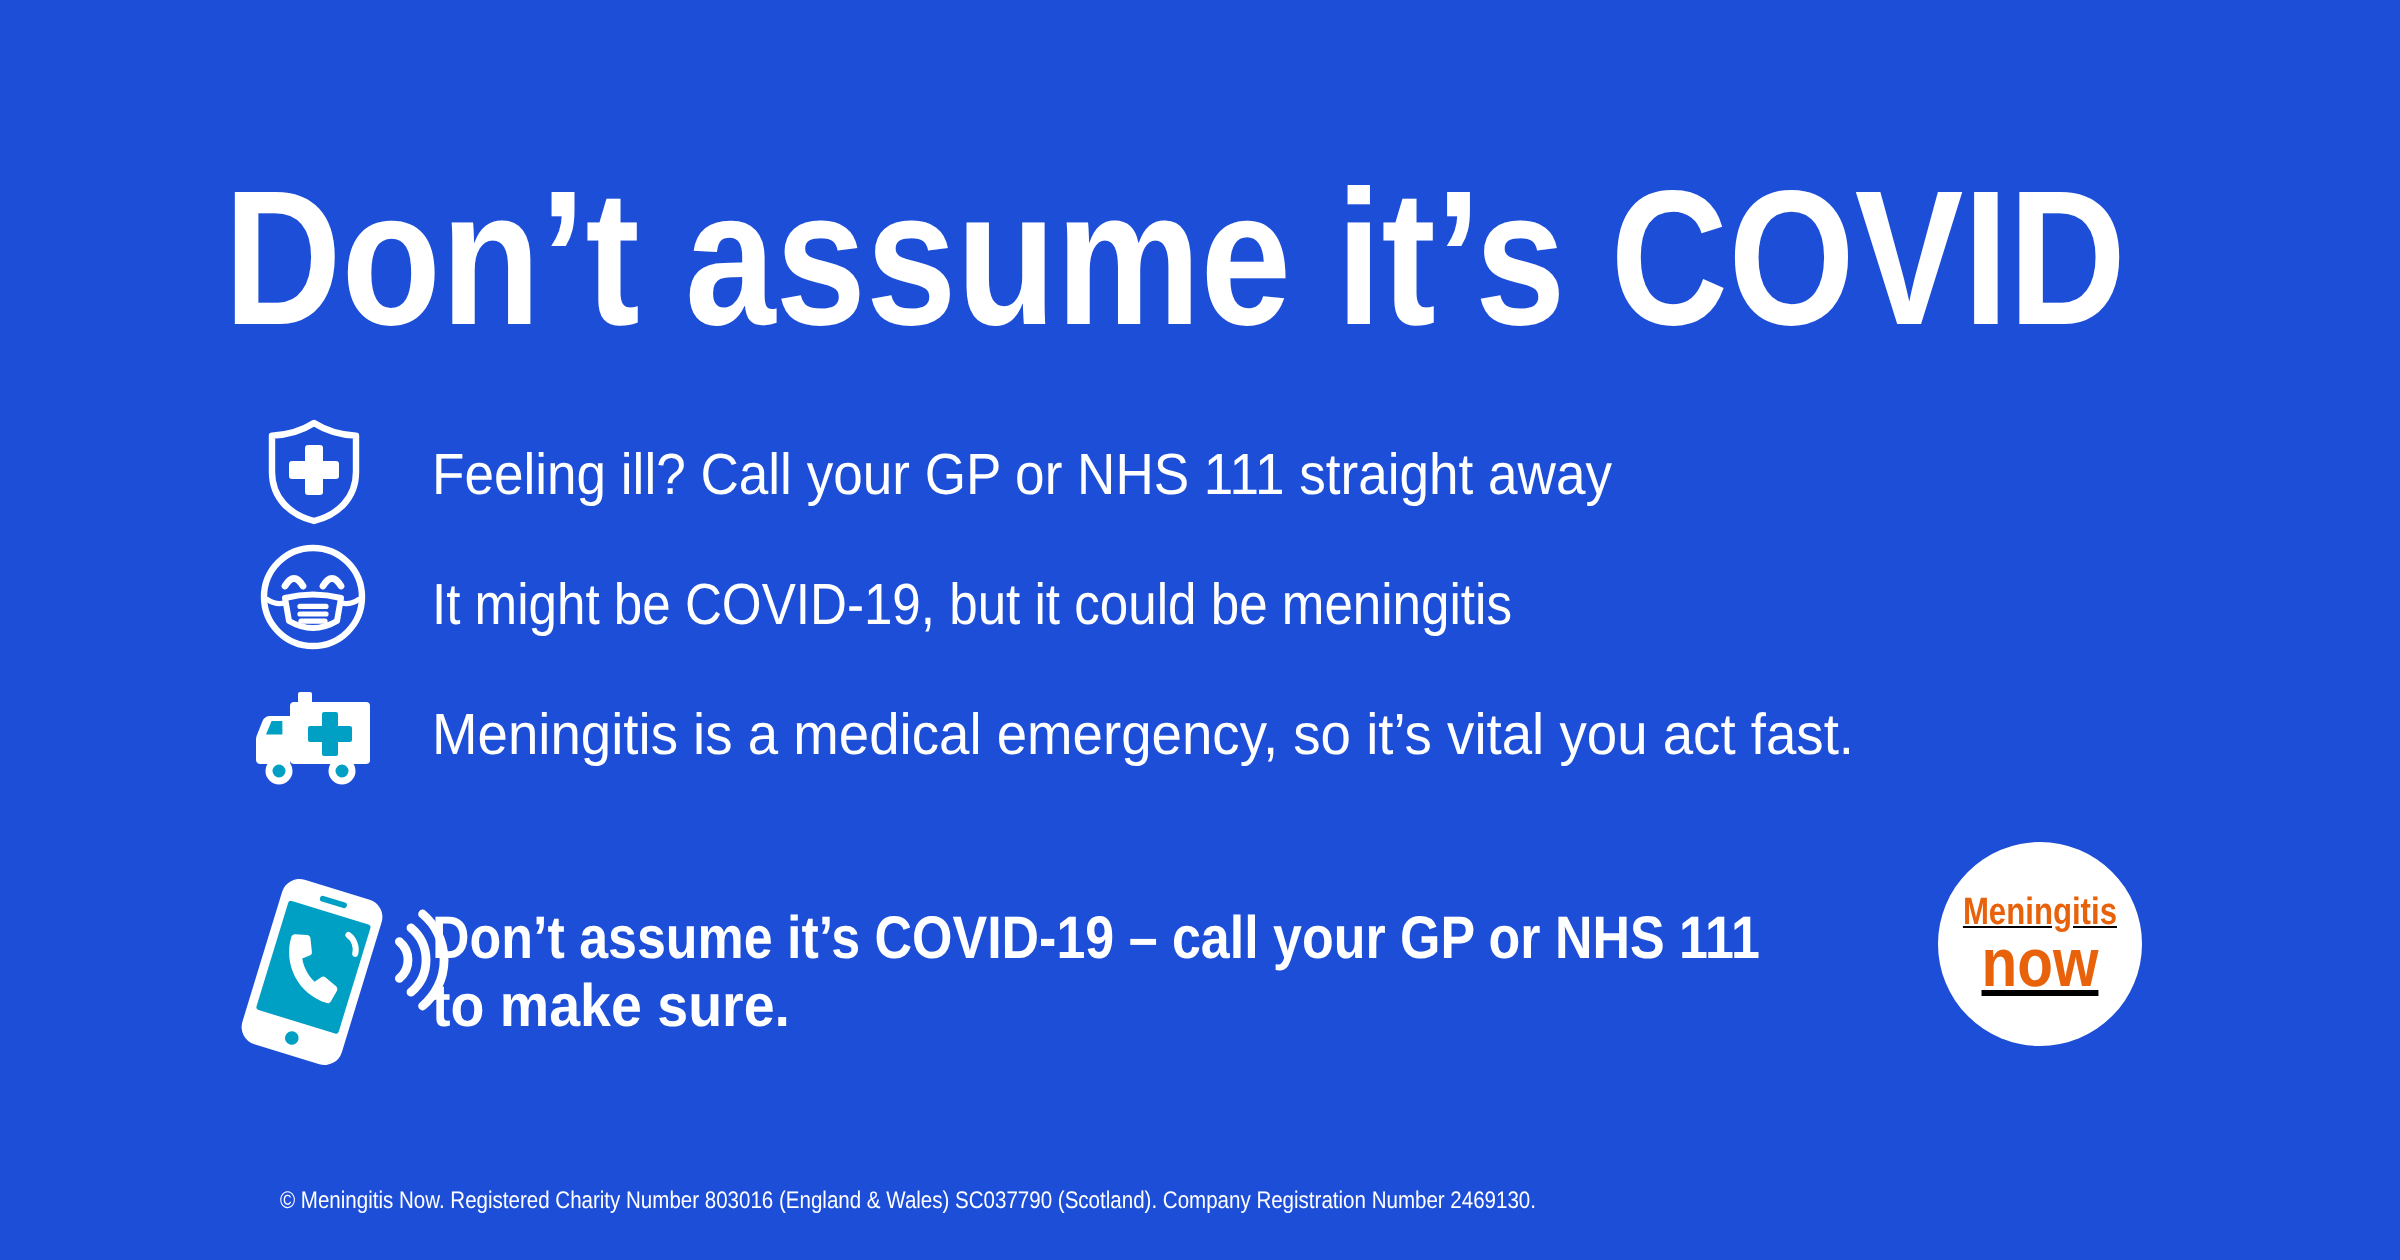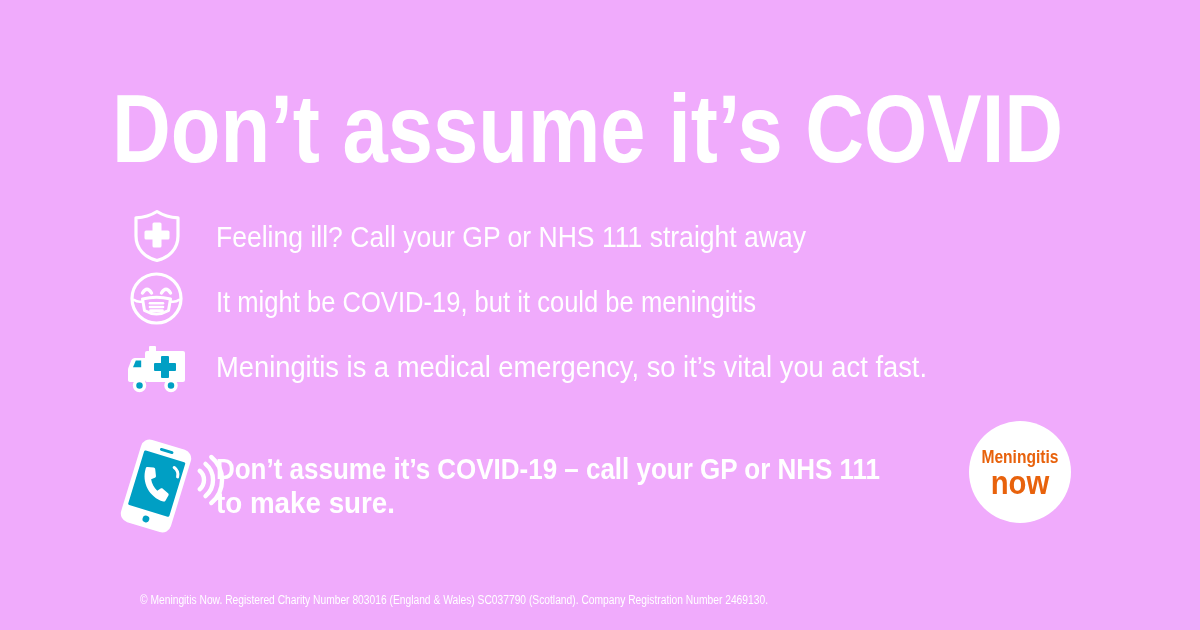--- a/index.html
+++ b/index.html
@@ -1,31 +1,31 @@
 <!DOCTYPE html>
 <html><head>
 <meta charset="utf-8">
 <style>
   html,body{margin:0;padding:0;}
   body{font-family:"Liberation Sans",sans-serif;}
   .canvas{
     position:relative;width:1200px;height:630px;overflow:hidden;
-    background:#f0abfc;
+    background:#1d4ed8;
   }
   .abs{position:absolute;}
   svg{overflow:visible;display:block;}
   svg text{font-family:"Liberation Sans",sans-serif;fill:#ffffff;}
   .headline-svg text{font-weight:700;font-size:96px;}
   .body-svg text{font-weight:400;font-size:29px;}
   .bold-svg text{font-weight:700;font-size:30px;}
   .footer-svg text{font-weight:400;font-size:12px;}
   .logo-badge{
     left:969px;top:421px;width:102px;height:102px;border-radius:50%;
     background:#ffffff;display:flex;flex-direction:column;align-items:center;
-    justify-content:center;text-align:left;
+    justify-content:center;text-align:left;text-decoration:underline;
   }
   .logo-line1{
     color:#e8620c;font-weight:700;font-size:19px;line-height:19px;
     transform:scaleX(0.82);white-space:nowrap;
   }
   .logo-line2{
     color:#e8620c;font-weight:700;font-size:34px;line-height:30px;
     transform:scaleX(0.86);margin-top:1px;white-space:nowrap;
   }
 </style>

